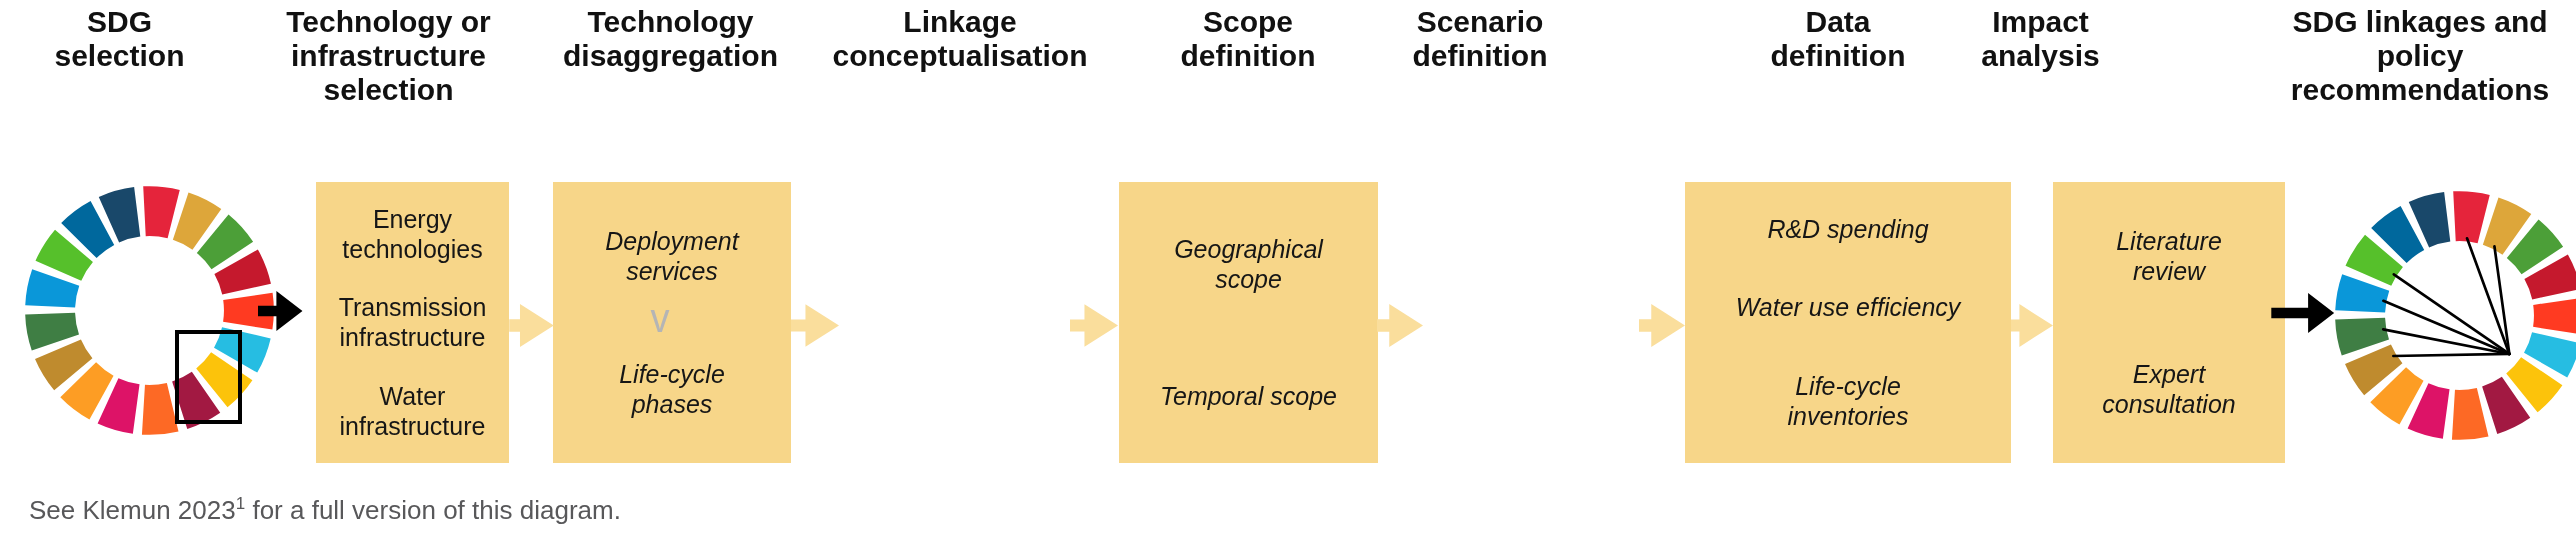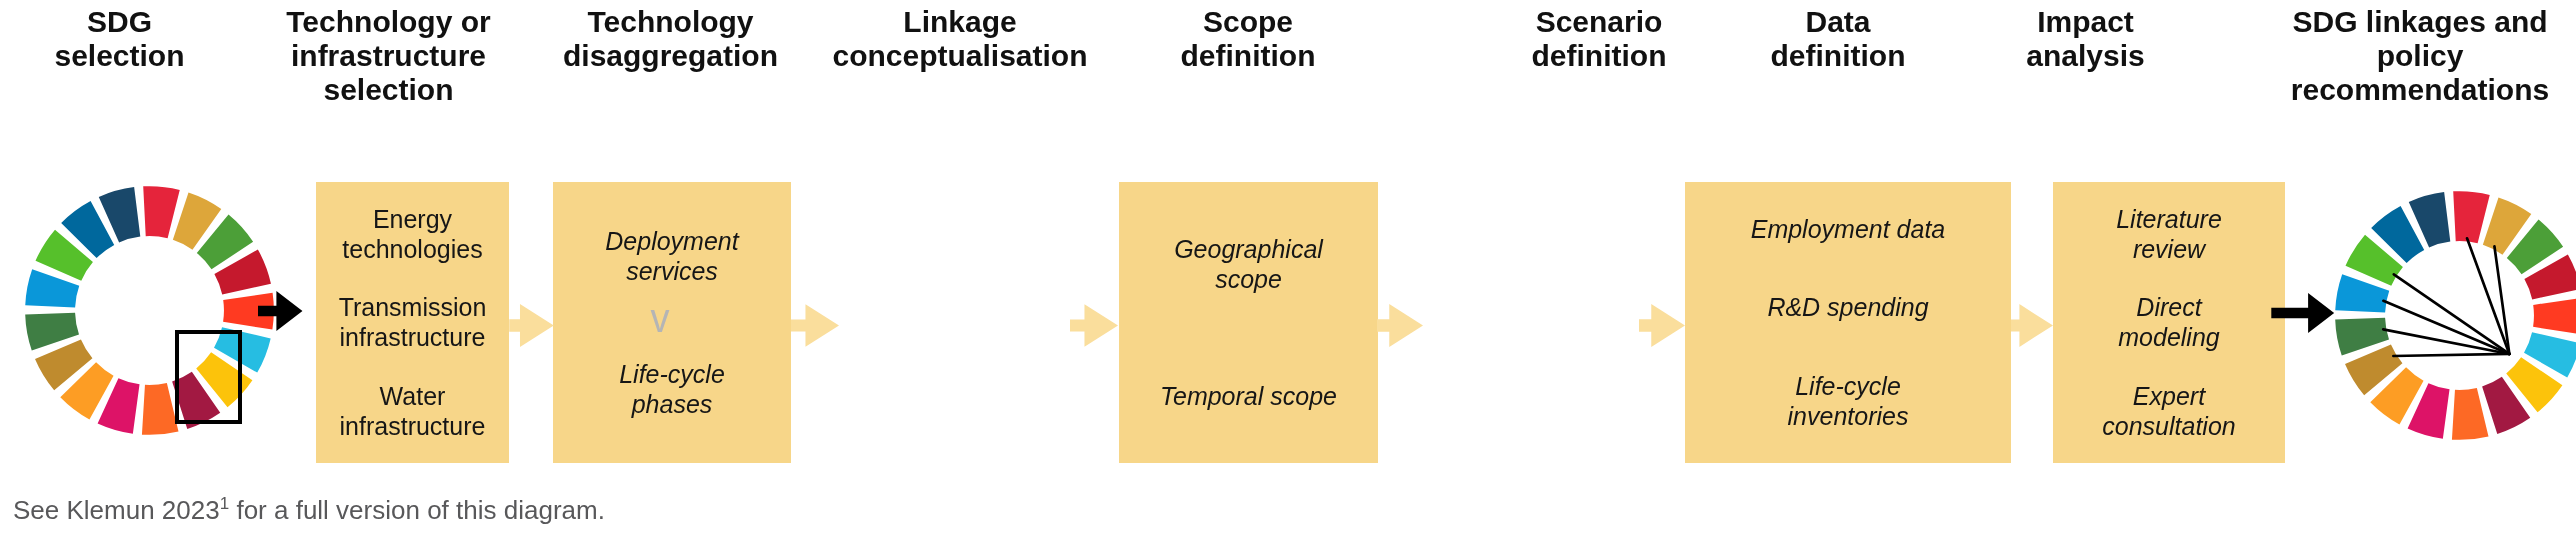--- a/index.html
+++ b/index.html
@@ -45,21 +45,21 @@
   .wheel{position:absolute;}
   .selection-rect{
     position:absolute;
     left:167px;top:330px;width:67px;height:94px;
     border:4.6px solid #000000;
     box-sizing:border-box;
     background:transparent;
   }
   .caption{
     position:absolute;
-    left:5px;top:495px;
+    left:21px;top:495px;
     font-size:26px;
     line-height:31px;
     color:var(--caption-color,#58585A);
     text-align:center;
   }
   .caption sup{font-size:17px;line-height:0;}
   .stray-mark{
     position:absolute;
     left:642px;top:296px;
     font-size:40px;
@@ -76,25 +76,25 @@
 selection</div>
   <div class="col-header" style="left:246px;width:269px">Technology or
 infrastructure
 selection</div>
   <div class="col-header" style="left:783px;width:338px">Linkage
 conceptualisation</div>
   <div class="col-header" style="left:501px;width:323px">Technology
 disaggregation</div>
   <div class="col-header" style="left:1125px;width:230px">Scope
 definition</div>
-  <div class="col-header" style="left:1476px;width:230px">Scenario
+  <div class="col-header" style="left:1357px;width:230px">Scenario
 definition</div>
   <div class="col-header" style="left:1715px;width:230px">Data
 definition</div>
-  <div class="col-header" style="left:1970px;width:215px">Impact
+  <div class="col-header" style="left:1925px;width:215px">Impact
 analysis</div>
   <div class="col-header" style="left:2243px;width:338px">SDG linkages and
 policy
 recommendations</div>
 
   <svg class="wheel" style="left:10.8px;top:180px" width="261" height="261" viewBox="0 0 340 340">
       <path d="M161.80394370757244,8.207464136161832 A162,162 0 0 1 209.40110508873357,12.864539591514955 L193.59201971362444,75.912718150475 A97,97 0 0 0 165.0924848125588,73.12422235313393 Z" fill="#E5243B"></path>
       <path d="M220.80361034877407,16.172196350822418 A162,162 0 0 1 263.5043118381333,37.7088677662893 L225.98714968085756,90.7886430452473 A97,97 0 0 0 200.41944570266102,77.89322867919613 Z" fill="#DDA63A"></path>
       <path d="M272.9419678998507,44.91222583758989 A162,162 0 0 1 304.97924314851485,80.41984639969573 L250.8209048481848,116.36250062204003 A97,97 0 0 0 231.63809189065134,95.10176485337172 Z" fill="#4C9F38"></path>
       <path d="M311.1774422649167,90.54605236027533 A162,162 0 0 1 328.22447972588327,135.22912115759004 L264.73934897167084,149.18039970547056 A97,97 0 0 0 254.53217222035136,122.42572270954757 Z" fill="#C5192D"></path>
@@ -131,30 +131,28 @@
 services</div>
       <div class="box-item italic">Life-cycle
 phases</div>
     </div>
   <div class="pbox" style="left:1111px;width:259px">
       <div class="box-item italic">Geographical
 scope</div>
       <div class="box-item italic">Temporal scope</div>
     </div>
   <div class="pbox" style="left:1677px;width:326px">
-      <div class="box-item italic">Employment data</div>
       <div class="box-item italic">R&amp;D spending</div>
+      <div class="box-item italic">Water use efficiency</div>
       <div class="box-item italic">Life-cycle
 inventories</div>
     </div>
   <div class="pbox" style="left:2045px;width:232px">
       <div class="box-item italic">Literature
 review</div>
-      <div class="box-item italic">Direct
-modeling</div>
       <div class="box-item italic">Expert
 consultation</div>
     </div>
 
   <svg class="connector ylw" style="left:501px;top:304px" width="45" height="43" viewBox="0 0 58 56">
     <polygon points="0,20 14,20 14,0 58,28 14,56 14,36 0,36" fill="#FADE9C"></polygon>
     </svg>
   <svg class="connector ylw" style="left:783px;top:304px" width="48" height="43" viewBox="0 0 63 56">
     <polygon points="0,20 19,20 19,0 63,28 19,56 19,36 0,36" fill="#FADE9C"></polygon>
     </svg>

